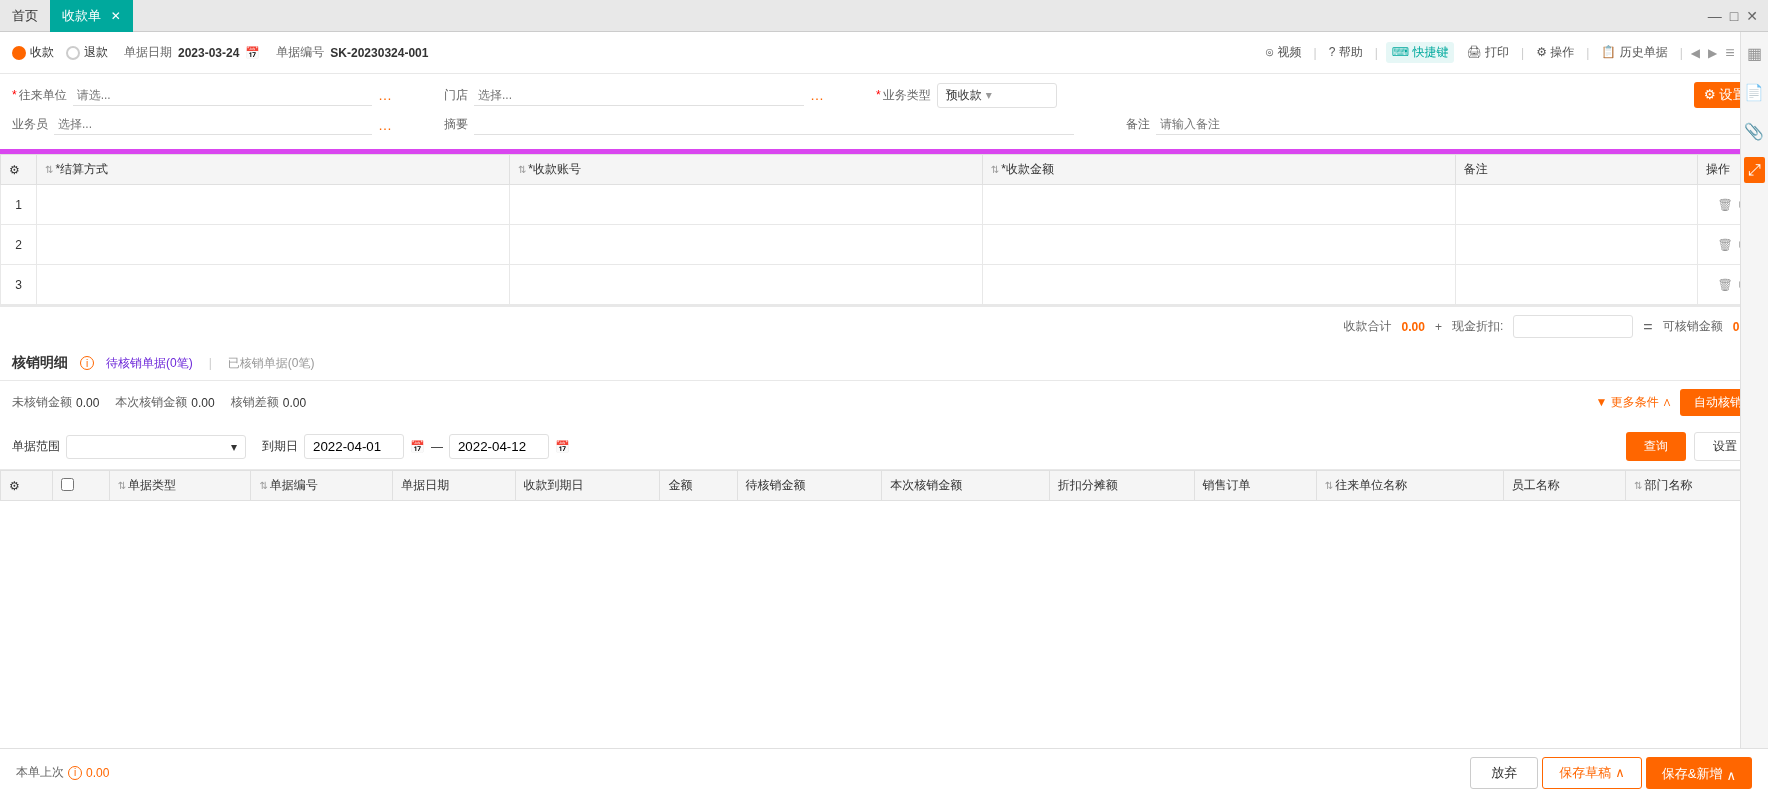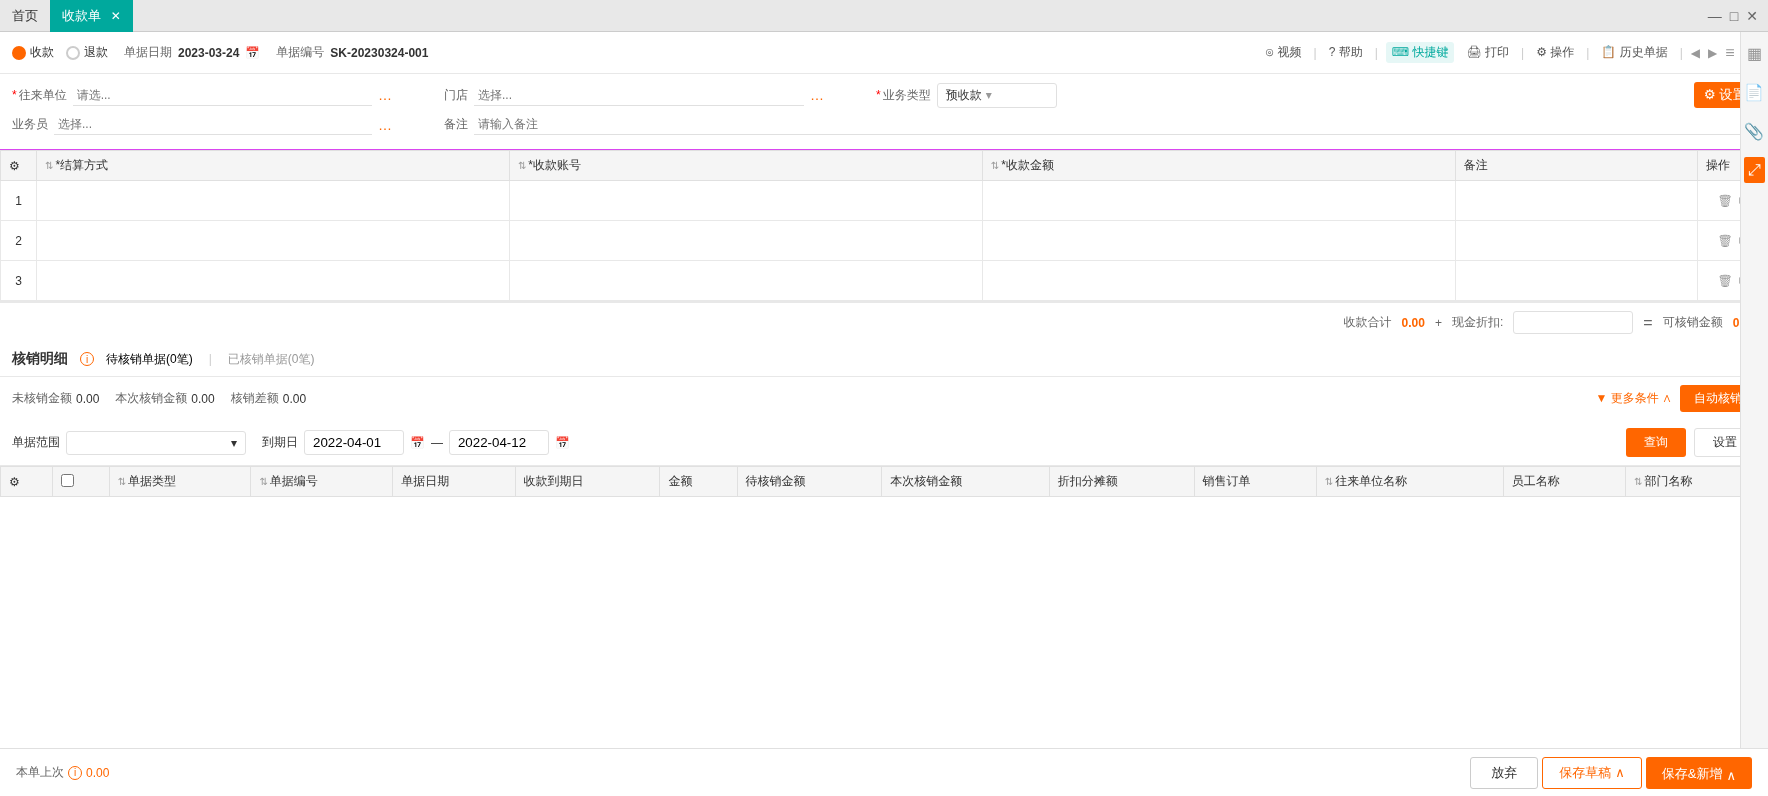--- a/index.html
+++ b/index.html
@@ -26,21 +26,21 @@
     .date-value { color: #333; font-weight: 700; }
     .cal-icon { color: #f60; cursor: pointer; }
     .doc-num { display: flex; align-items: center; gap: 6px; }
     .top-toolbar-right { margin-left: auto; display: flex; align-items: center; gap: 8px; color: #555; font-size: 12px; }
     .toolbar-btn { display: flex; align-items: center; gap: 3px; cursor: pointer; color: #555; padding: 2px 4px; }
     .toolbar-btn.highlight { color: #00a99d; font-weight: 500; background: #e6f7f6; border-radius: 3px; padding: 2px 6px; }
     .toolbar-divider { color: #ccc; }
     .settings-btn { background: #f60; color: #fff; border: none; border-radius: 3px; padding: 4px 10px; cursor: pointer; display: flex; align-items: center; gap: 3px; }
 
     
-    .form-section { padding: 8px 12px; background: #fff; border-bottom: 1px solid #d946ef; }
+    .form-section { padding: 8px 12px; background: #fff; border-bottom: 5px solid #d946ef; }
     .form-row { display: flex; align-items: center; gap: 12px; margin-bottom: 6px; }
     .form-item { display: flex; align-items: center; gap: 6px; flex: 1; }
     .form-label { color: #666; white-space: nowrap; min-width: fit-content; }
     .required { color: #f00; margin-right: 2px; }
     .form-input { flex: 1; border: none; border-bottom: 1px solid #e0e0e0; padding: 3px 4px; color: #999; outline: none; font-size: 12px; }
     .more-btn { color: #f60; cursor: pointer; font-size: 14px; }
     .form-select { display: flex; align-items: center; gap: 4px; border: 1px solid #e0e0e0; border-radius: 3px; padding: 3px 8px; min-width: 120px; cursor: pointer; }
     .select-arrow { color: #999; }
 
     
@@ -58,21 +58,21 @@
     .summary-row { display: flex; align-items: center; justify-content: flex-end; padding: 8px 12px; background: #fff; border-top: 1px solid #e8e8e8; gap: 10px; }
     .summary-label { color: #666; }
     .summary-value { color: #f60; font-weight: bold; }
     .summary-input { width: 120px; border: 1px solid #e0e0e0; border-radius: 3px; padding: 3px 6px; }
     .summary-equals { color: #666; font-size: 16px; }
 
     
     .verify-section { flex: 1; overflow-y: auto; background: #fff; padding: 0 0 60px 0; }
     .verify-header { display: flex; align-items: center; gap: 12px; padding: 8px 12px; border-bottom: 1px solid #e8e8e8; }
     .verify-title { font-size: 14px; font-weight: bold; color: #333; }
-    .verify-tab { color: #000000; cursor: pointer; font-size: 12px; }
+    .verify-tab { color: #6d28d9; cursor: pointer; font-size: 12px; }
 
     .verify-stats { display: flex; align-items: center; gap: 16px; padding: 8px 12px; }
     .stat-item { display: flex; align-items: center; gap: 4px; color: #666; font-size: 12px; }
     .stat-value { color: #333; }
     .verify-right { margin-left: auto; display: flex; align-items: center; gap: 8px; }
     .more-filter { display: flex; align-items: center; gap: 4px; color: #f60; cursor: pointer; font-size: 12px; }
     .auto-verify-btn { background: #f60; color: #fff; border: none; border-radius: 3px; padding: 5px 14px; cursor: pointer; font-size: 12px; }
 
     
     .filter-row { display: flex; align-items: center; gap: 16px; padding: 8px 12px; border-bottom: 1px solid #e8e8e8; }
@@ -192,20 +192,24 @@
       <div style="margin-left: auto;">
         <button class="settings-btn">⚙ 设置</button>
       </div>
     </div>
 
     <div class="form-row">
       <div class="form-item" style="max-width: 380px;">
         <span class="form-label">业务员</span>
         <input class="form-input" type="text" placeholder="选择..." style="">
         <span class="more-btn">…</span>
+      </div>
+      <div class="form-item" style="margin-left: 40px;">
+        <span class="form-label">摘要</span>
+        <input class="form-input" type="text" style="width: 300px;">
       </div>
       <div class="form-item" style="margin-left: 40px;">
         <span class="form-label">备注</span>
         <input class="form-input" type="text" placeholder="请输入备注" style="width: 300px;">
       </div>
     </div>
   </div>
 
   <div class="table-section">
     <table class="data-table">

